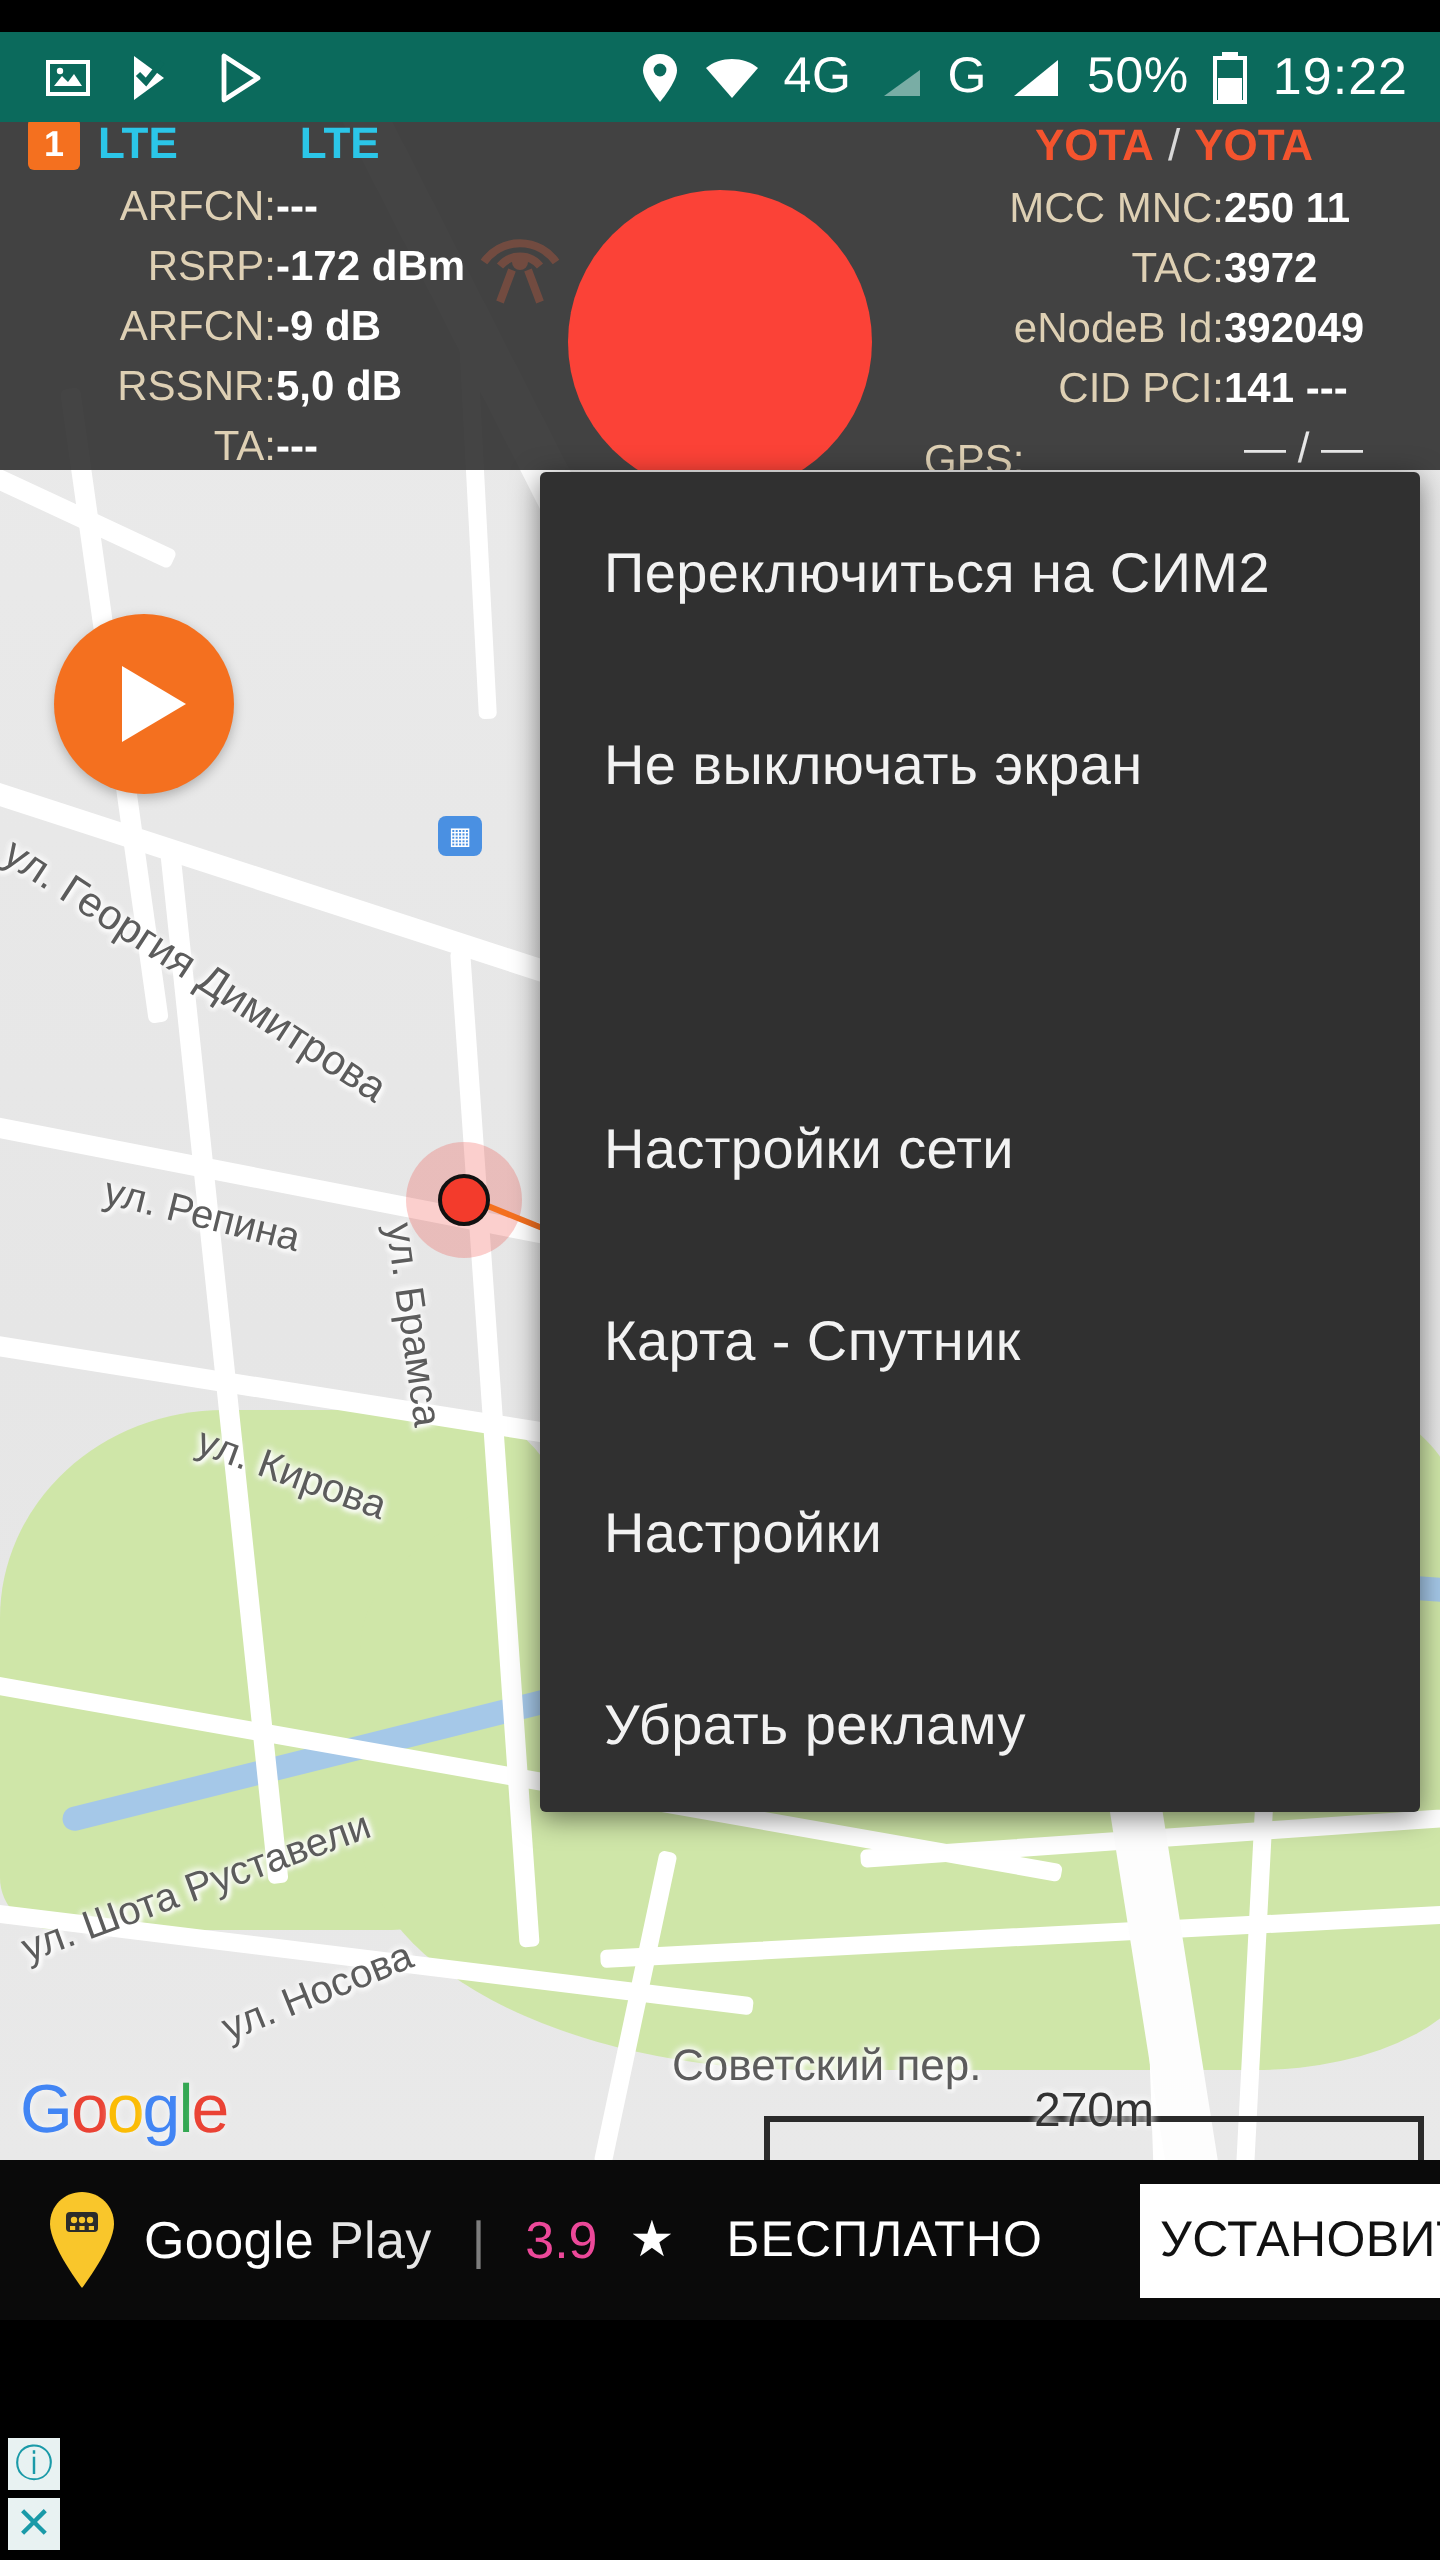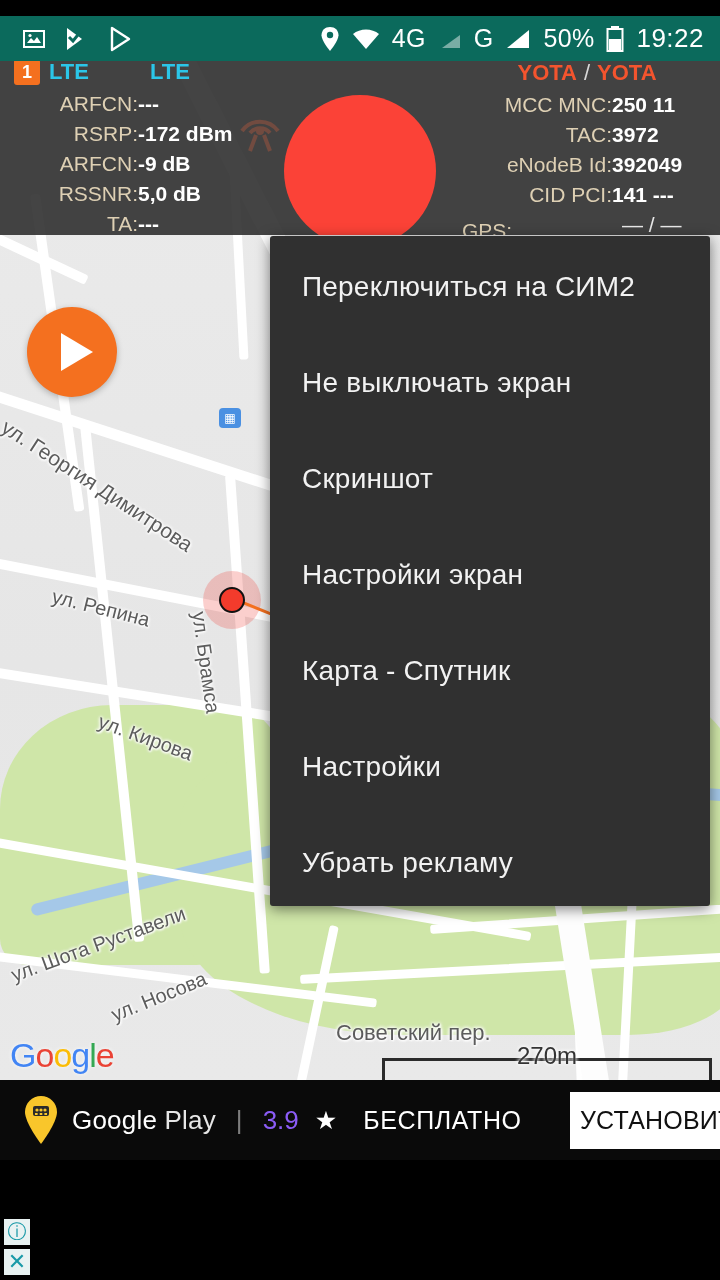--- a/index.html
+++ b/index.html
@@ -100,21 +100,21 @@
         color:#f2f2f2; font-size:28px; font-weight:400; letter-spacing:.2px; }
 
   
   #adbar { position:absolute; left:0; top:1080px; width:720px; height:80px; background:#0a0a0a;
      display:flex; align-items:center; z-index:70; }
   #ad-left { display:flex; align-items:center; gap:14px; padding-left:24px; }
   #gp-logo { width:34px; height:50px; position:relative; }
   .gp-text { color:#fff; font-size:26px; letter-spacing:.2px; }
   .gp-text .light{ color:#e6e6e6; }
   .ad-div { color:#7d7d7d; font-size:26px; margin:0 6px;}
-  .ad-rate { color:#8b5cf6; font-size:26px; }
+  .ad-rate { color:#ec4899; font-size:26px; }
   .ad-star { color:#fff; font-size:25px; margin-left:2px;}
   .ad-free { color:#fff; font-size:25px; letter-spacing:.6px; margin-left:12px;}
   #install-btn { margin-left:auto; margin-right:0; background:#fff; color:#111; font-size:25px;
       padding:14px 10px; width:150px; text-align:center; letter-spacing:.2px; }
 
   
   #bottomblack { position:absolute; left:0; top:1160px; width:720px; height:120px; background:#000; z-index:65;}
   .cornerbtn { position:absolute; left:4px; width:26px; height:26px; background:#e8f2f2;
      display:flex;align-items:center;justify-content:center; color:#1a9aa8; font-size:19px; z-index:80; }
   #info-btn { top:1219px; }
@@ -252,22 +252,21 @@
       <div class="gpsrow">
         <div class="k">GPS:</div>
         <div class="v">— / —</div>
       </div>
     </div>
   </div>
 
   <div id="menu">
     <div class="mi" style="top:29px;">Переключиться на СИМ2</div>
     <div class="mi" style="top:125px;">Не выключать экран</div>
-    <div class="mi" style="top:221px;">Скриншот</div>
-    <div class="mi" style="top:317px;">Настройки экран</div>
+    <div class="mi" style="top:317px;">Настройки сети</div>
     <div class="mi" style="top:413px;">Карта - Спутник</div>
     <div class="mi" style="top:509px;">Настройки</div>
     <div class="mi" style="top:605px;">Убрать рекламу</div>
   </div>
 
   <div id="statusbar">
     <div id="sb-left">
       <span class="sbicon">
         <svg width="24" height="24" viewBox="0 0 24 24">
             <rect x="2" y="4" width="20" height="16" fill="none" stroke="#fff" stroke-width="2"></rect>

